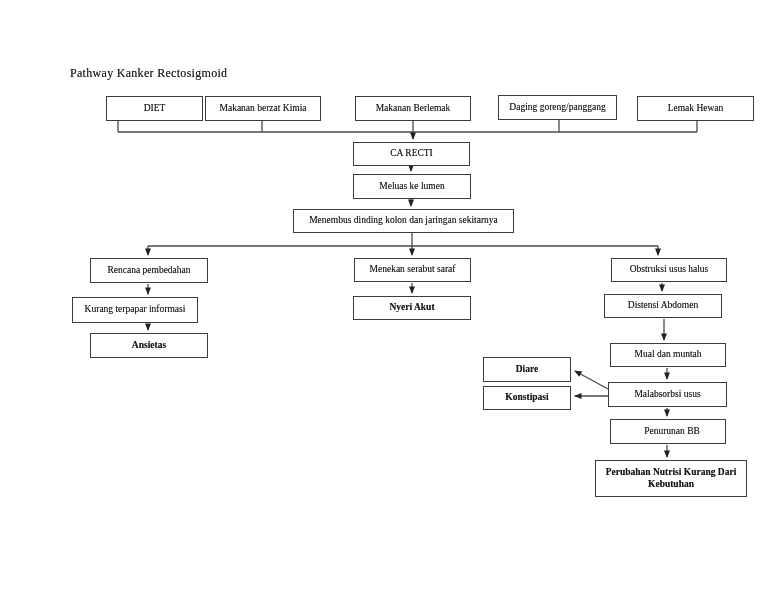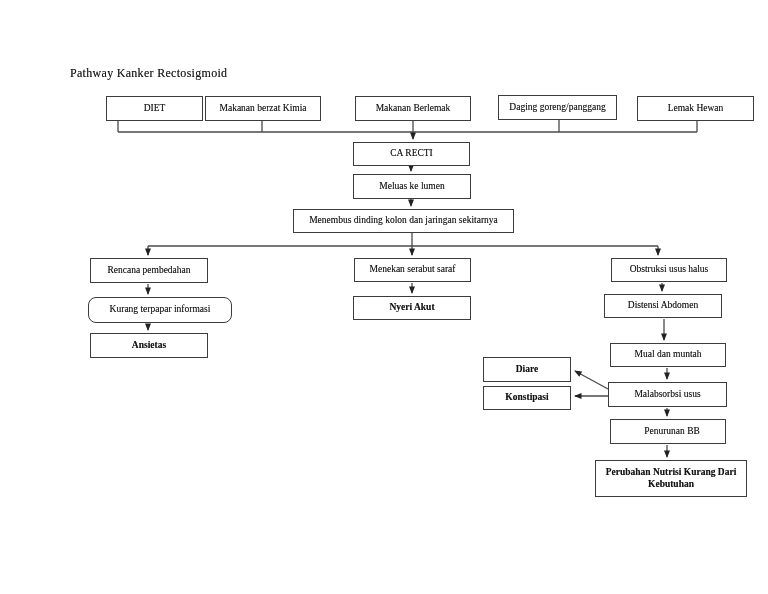--- a/index.html
+++ b/index.html
@@ -57,21 +57,21 @@
   
   #n-diet            { left: 70px;  top: 96px;  width: 97px;  height: 25px; margin-left: 36px; }
   #n-makanan-kimia   { left: 205px; top: 96px;  width: 116px; height: 25px; }
   #n-makanan-lemak   { left: 355px; top: 96px;  width: 116px; height: 25px; }
   #n-daging          { left: 498px; top: 95px;  width: 119px; height: 25px; }
   #n-lemak-hewan     { left: 637px; top: 96px;  width: 117px; height: 25px; }
   #n-ca-recti        { left: 353px; top: 142px; width: 117px; height: 24px; }
   #n-meluas          { left: 353px; top: 174px; width: 118px; height: 25px; }
   #n-menembus        { left: 293px; top: 209px; width: 221px; height: 24px; }
   #n-rencana         { left: 90px;  top: 258px; width: 118px; height: 25px; }
-  #n-kurang-info     { left: 88px;  top: 297px; width: 144px; height: 26px; border-radius: 8px; }
+  #n-kurang-info     { left: 72px;  top: 297px; width: 126px; height: 26px; }
   #n-ansietas        { left: 90px;  top: 333px; width: 118px; height: 25px; }
   #n-menekan         { left: 354px; top: 258px; width: 117px; height: 24px; }
   #n-nyeri-akut      { left: 353px; top: 296px; width: 118px; height: 24px; }
   #n-obstruksi       { left: 605px; top: 258px; width: 116px; height: 24px; margin-left: 6px; }
   #n-distensi        { left: 604px; top: 294px; width: 118px; height: 24px; }
   #n-mual            { left: 610px; top: 343px; width: 116px; height: 24px; }
   #n-malabsorbsi     { left: 608px; top: 382px; width: 119px; height: 25px; }
   #n-penurunan-bb    { left: 610px; top: 419px; width: 116px; height: 25px; padding-left: 12px; }
   #n-perubahan       { left: 595px; top: 460px; width: 152px; height: 37px; }
   #n-diare           { left: 483px; top: 357px; width: 88px;  height: 25px; }

